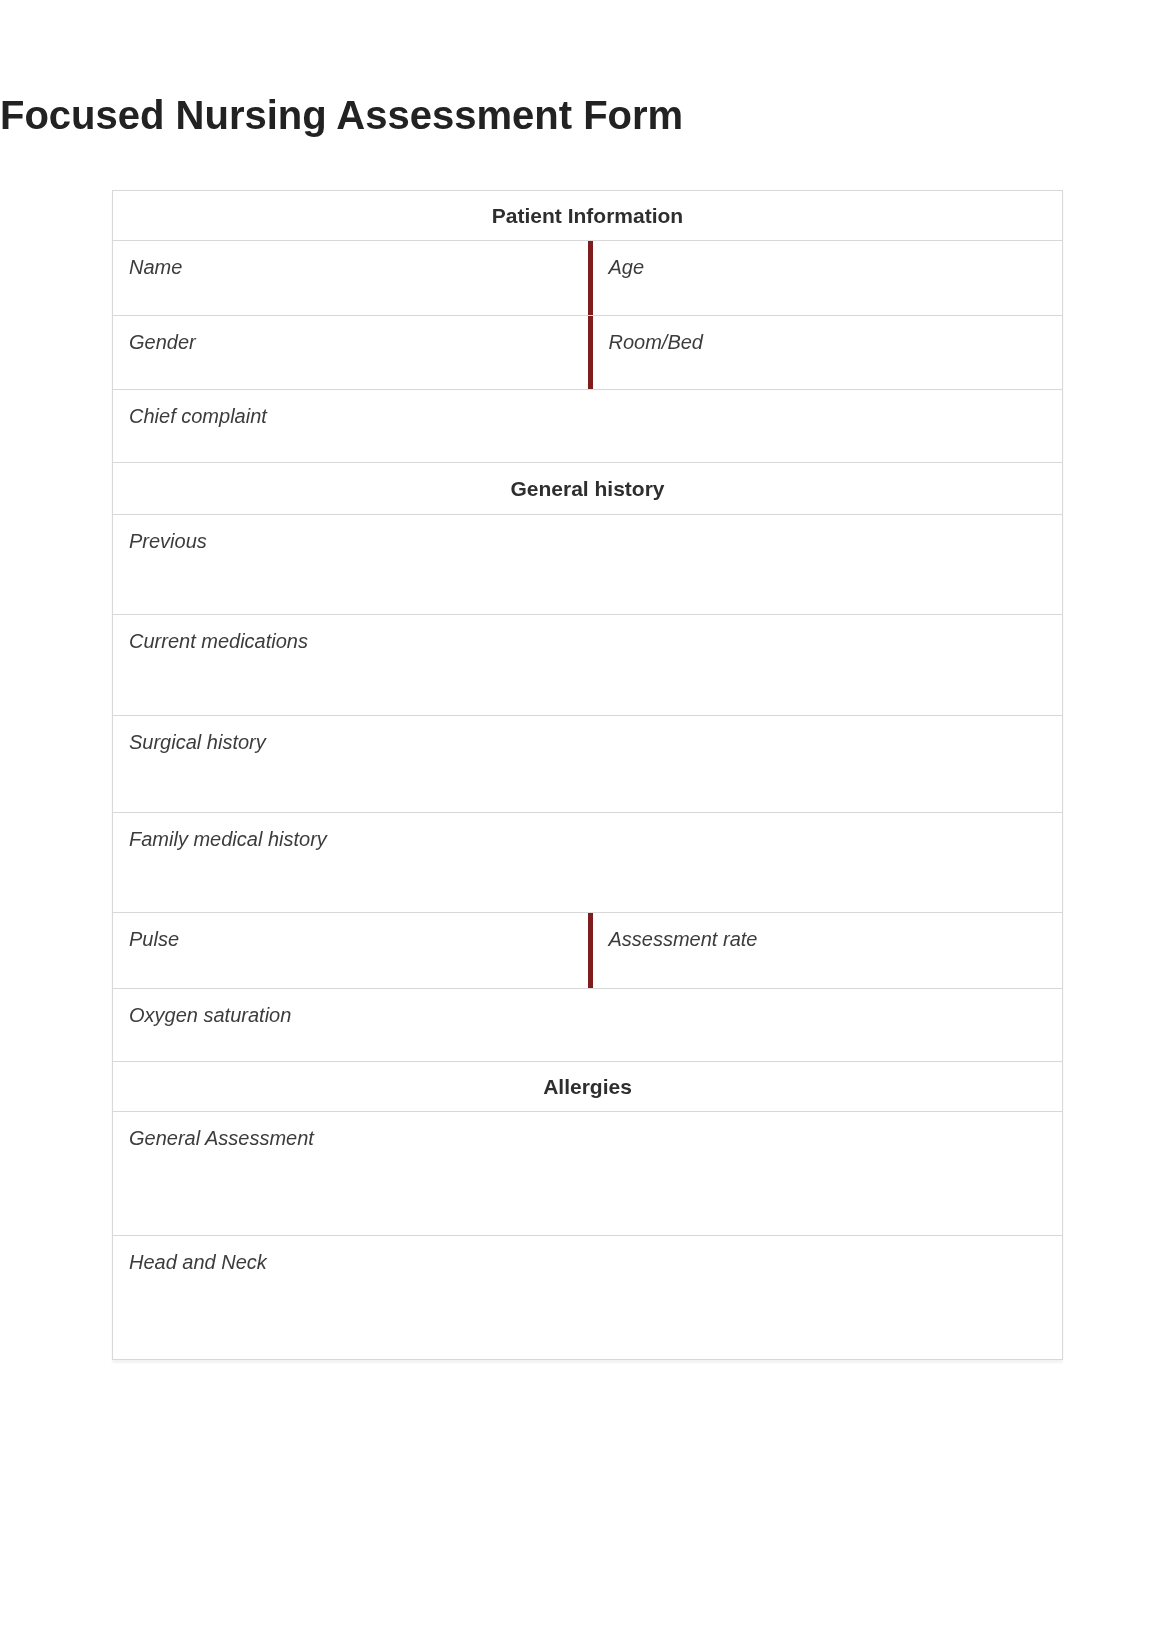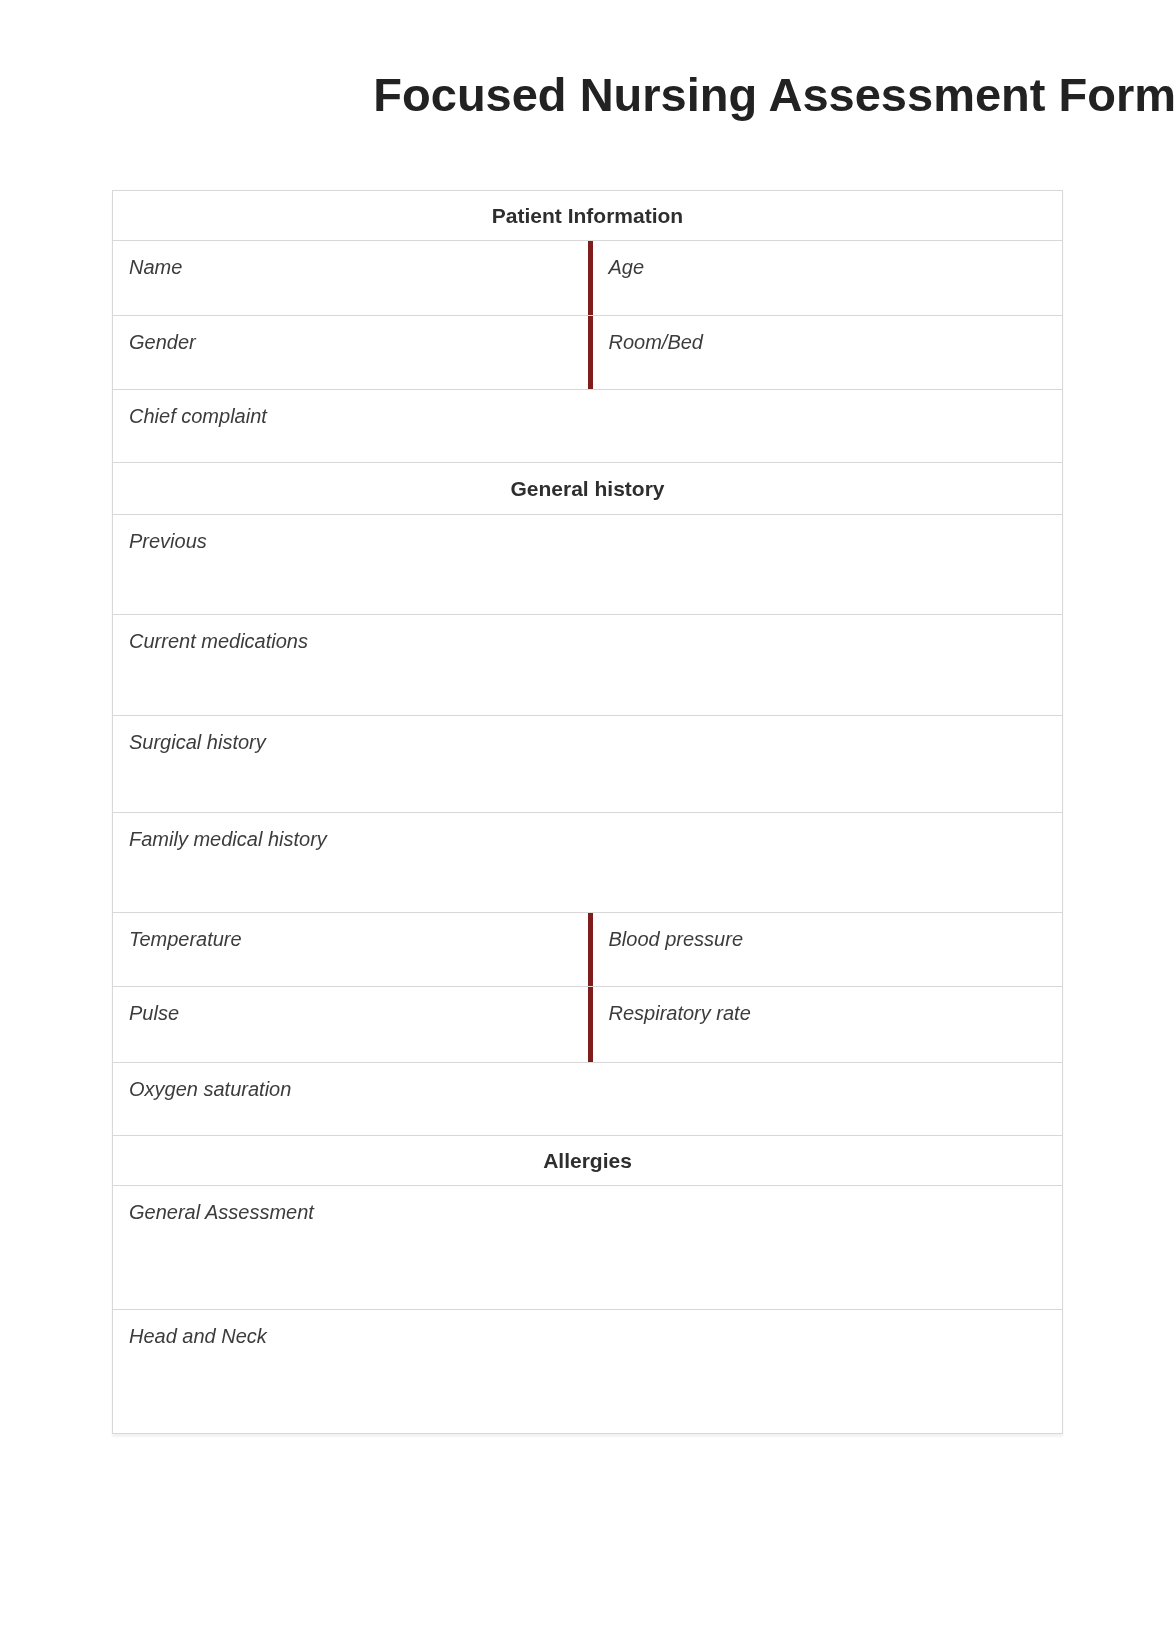--- a/index.html
+++ b/index.html
@@ -7,24 +7,24 @@
   body {
     width: 1176px;
     height: 1630px;
     background: #ffffff;
     font-family: "Liberation Sans", "DejaVu Sans", sans-serif;
     color: #3c3c3c;
     overflow: hidden;
   }
   .page-title {
     margin: 0;
-    padding-top: 68px;
+    padding-top: 92px;
     height: 146px;
-    text-align: right;
-    font-size: 47px;
+    text-align: left;
+    font-size: 40px;
     line-height: 1.15;
     font-weight: 700;
     color: #222222;
   }
   .form-table {
     width: 951px;
     margin: 44px 113px 0 112px;
     border: 1px solid #d8d8d8;
     background: #ffffff;
     box-shadow: 0 3px 2px rgba(0,0,0,0.05);
@@ -83,27 +83,23 @@
   <div class="row full" style="height:101px">
     <div class="cell">Current medications</div>
   </div>
   <div class="row full" style="height:97px">
     <div class="cell">Surgical history</div>
   </div>
   <div class="row full" style="height:100px">
     <div class="cell">Family medical history</div>
   </div>
 
-  <div class="row" style="height:74px">
-    <div class="cell">Temperature</div>
-    <div class="cell">Blood pressure</div>
-  </div>
   <div class="row" style="height:76px">
     <div class="cell">Pulse</div>
-    <div class="cell">Respiratory rate</div>
+    <div class="cell">Assessment rate</div>
   </div>
   <div class="row full" style="height:73px">
     <div class="cell">Oxygen saturation</div>
   </div>
 
   <div class="row sec-header" style="height:50px">
     <span>Allergies</span>
   </div>
   <div class="row full" style="height:124px">
     <div class="cell">General Assessment</div>

